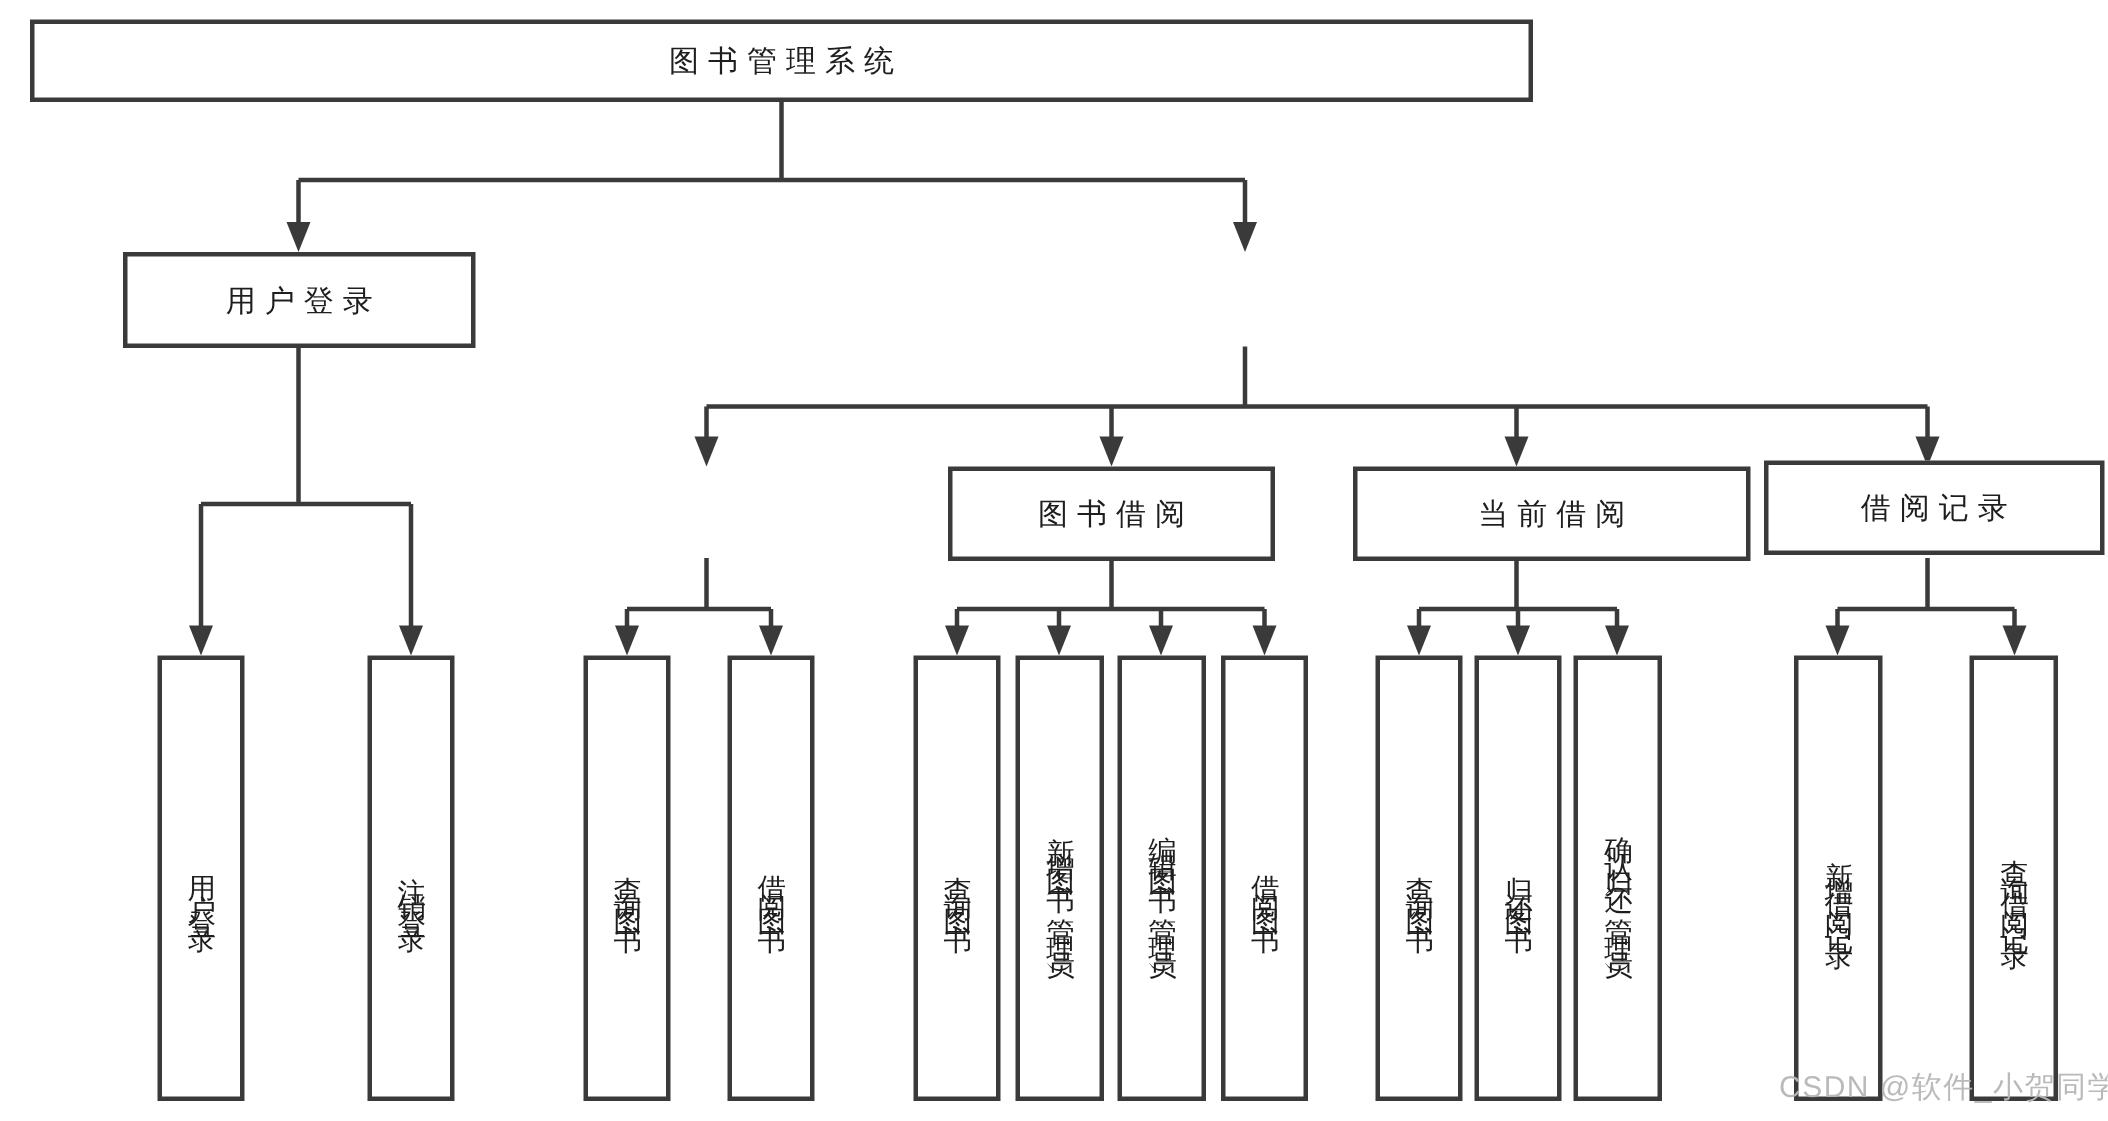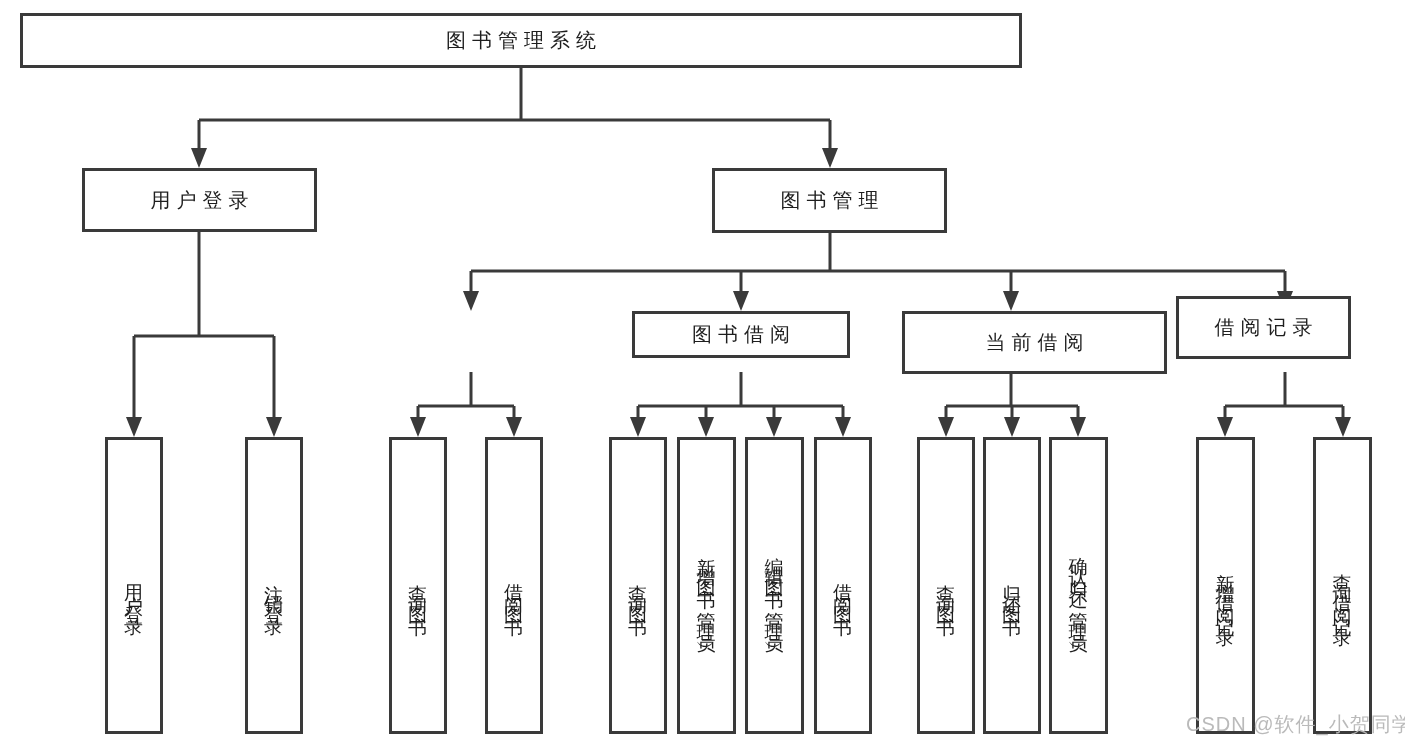--- a/index.html
+++ b/index.html
@@ -110,31 +110,28 @@
     </g>
   </svg>
 
   <div class="node h" style="left:20px; top:13px; width:1002px; height:55px">
     <span class="label">图书管理系统</span>
   </div>
 
   <div class="node h" style="left:82px; top:168px; width:235px; height:64px">
     <span class="label">用户登录</span>
   </div>
-  <div class="node h" style="left:712px; top:168px; width:235px; height:65px">
-    <span class="label">图书管理</span>
-  </div>
 
-  <div class="node h" style="left:632px; top:311px; width:218px; height:47px">
+  <div class="node h" style="left:632px; top:311px; width:218px; height:63px">
     <span class="label">图书借阅</span>
   </div>
   <div class="node h" style="left:902px; top:311px; width:265px; height:63px">
     <span class="label">当前借阅</span>
   </div>
-  <div class="node h" style="left:1176px; top:296px; width:175px; height:63px">
+  <div class="node h" style="left:1176px; top:307px; width:227px; height:63px">
     <span class="label">借阅记录</span>
   </div>
 
   <div class="node v" style="left:105px; top:437px; width:58px; height:297px">
     <span class="label">用户登录</span>
   </div>
   <div class="node v" style="left:245px; top:437px; width:58px; height:297px">
     <span class="label">注销登录</span>
   </div>
 

